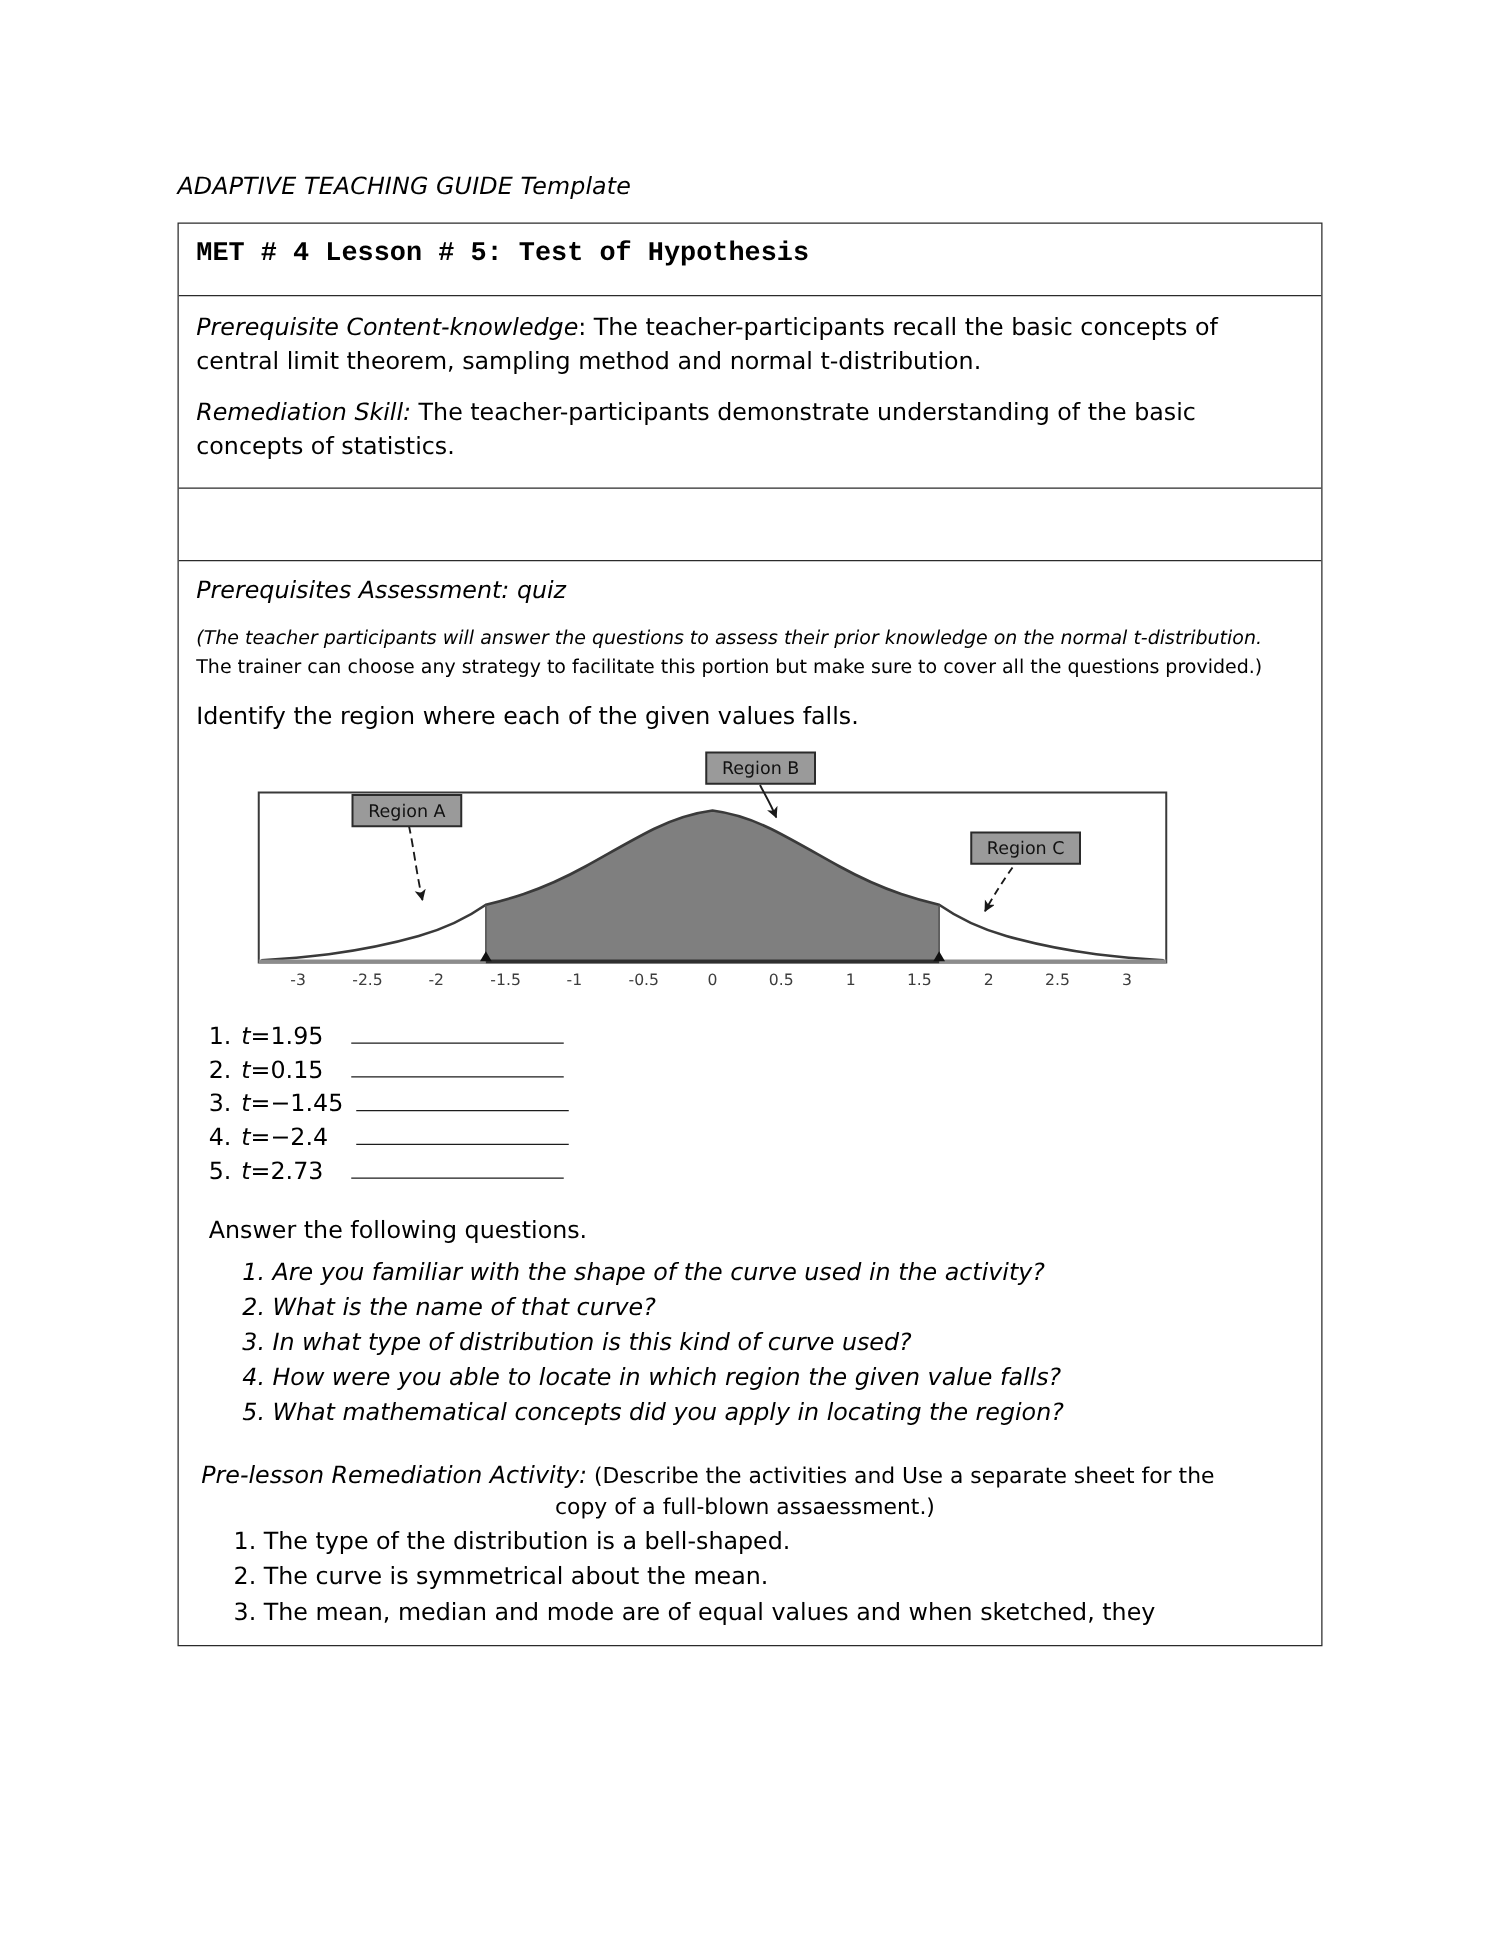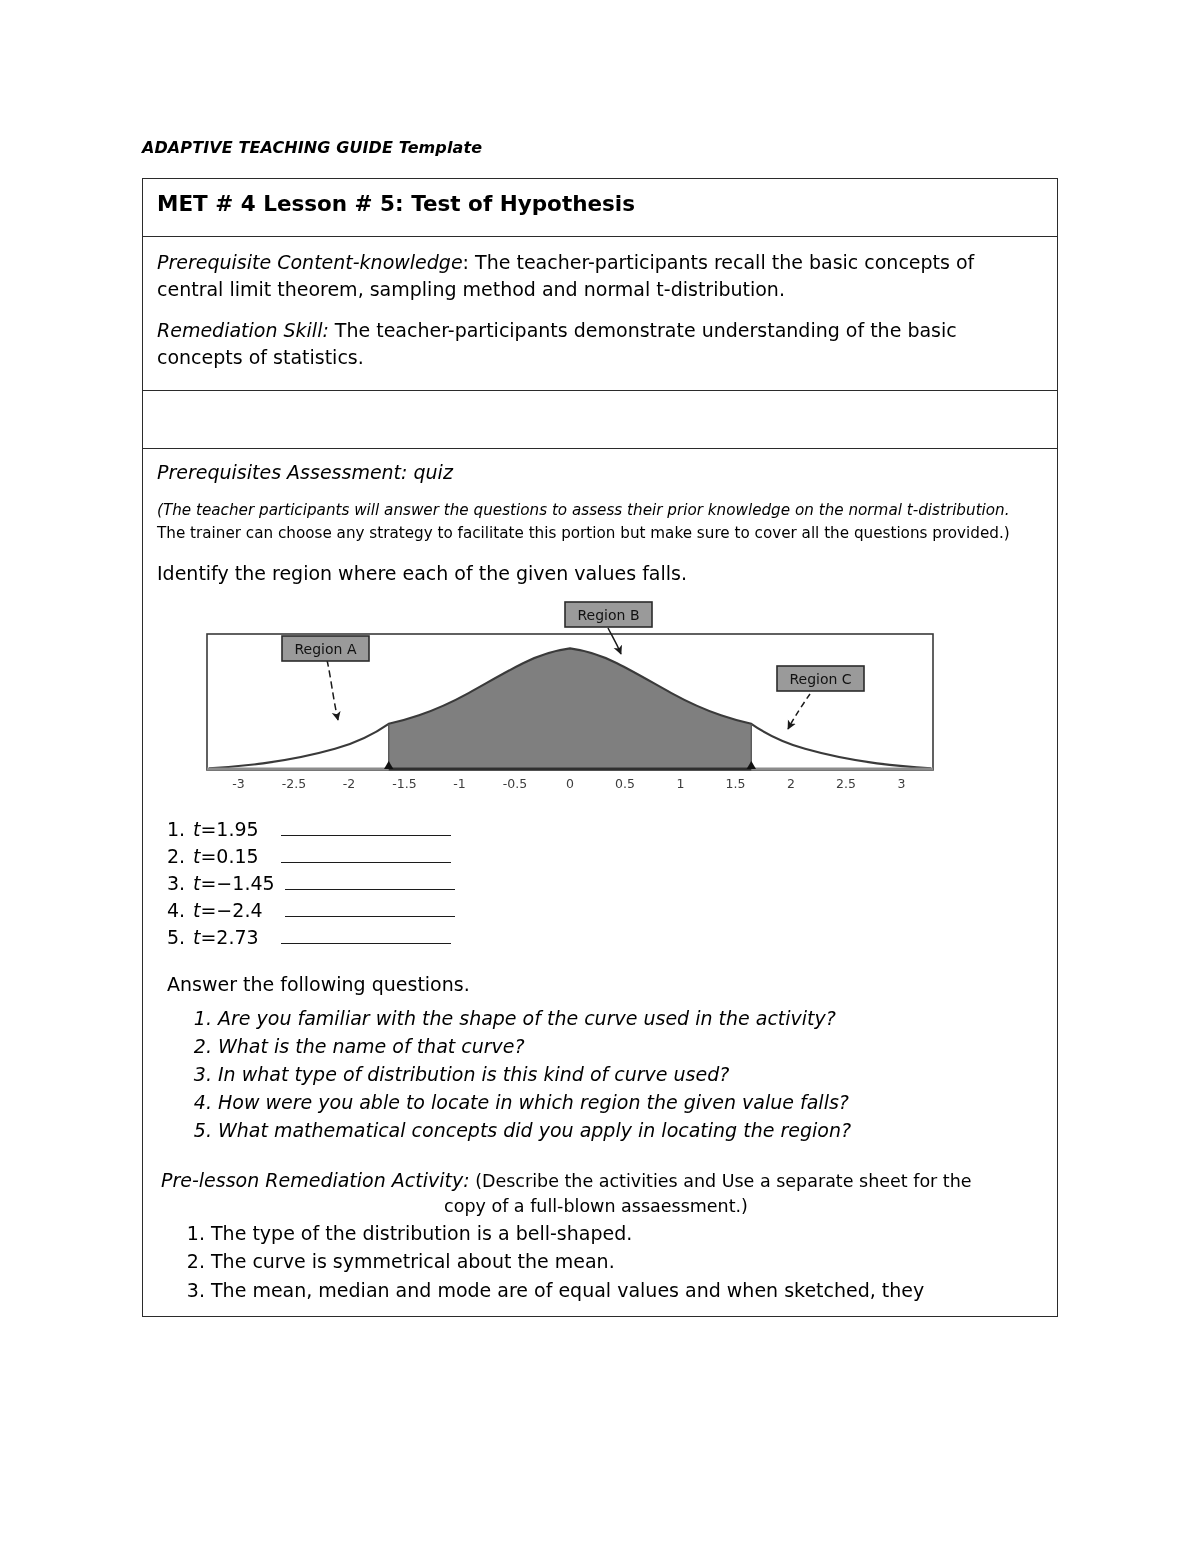--- a/index.html
+++ b/index.html
@@ -17,23 +17,23 @@
   }
   .page {
     position: relative;
     width: 1200px;
     height: 1553px;
   }
   .doc-title {
     position: absolute;
     left: 142px;
     top: 138px;
-    font-size: 16px;
+    font-size: 19px;
     font-style: italic;
-    font-weight: bold;
+    font-weight: normal;
     letter-spacing: 0.1px;
     white-space: nowrap;
   }
   .main-table {
     position: absolute;
     left: 142px;
     top: 178px;
     width: 916px;
     border: 1.6px solid #2b2b2b;
     border-collapse: collapse;
@@ -43,20 +43,21 @@
     border-bottom: 1.6px solid #2b2b2b;
     box-sizing: border-box;
     position: relative;
   }
   .row:last-child { border-bottom: none; }
 
   .row-header {
     height: 58px;
     padding: 12px 0 16px 14px;
     box-sizing: border-box;
+    font-family: Liberation Mono, monospace;
   }
   .header-text {
     font-size: 21.5px;
     font-weight: bold;
     white-space: nowrap;
   }
 
   .row-prereq {
     padding: 12px 16px 19px 14px;
     box-sizing: border-box;

